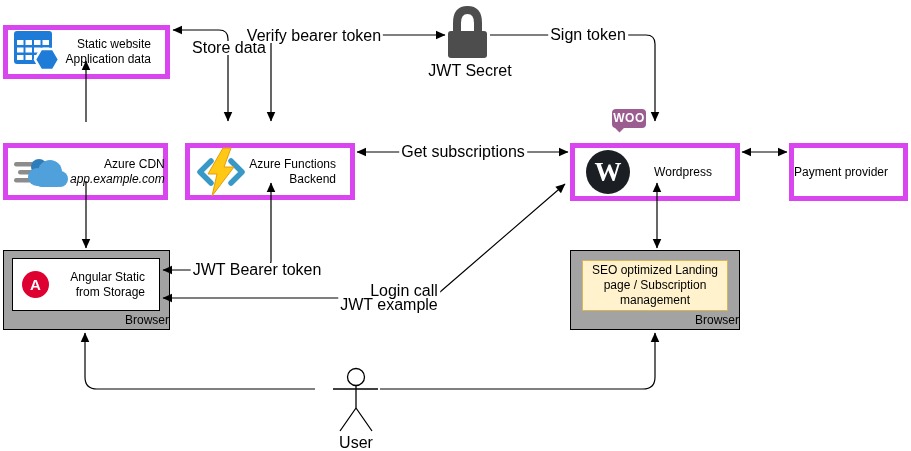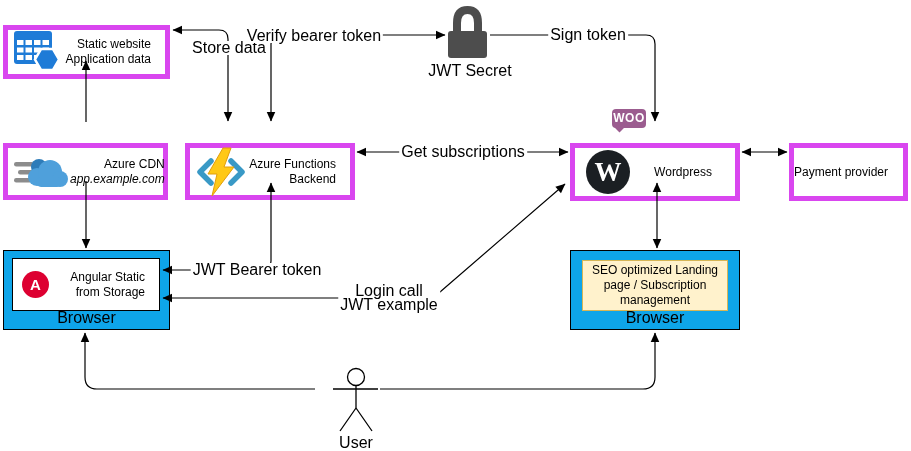--- a/index.html
+++ b/index.html
@@ -5,22 +5,22 @@
   html,body{margin:0;padding:0;background:#fff;}
   #canvas{position:relative;width:911px;height:451px;background:#fff;overflow:hidden;
           font-family:"Liberation Sans","DejaVu Sans",sans-serif;color:#000;}
   
   .node{position:absolute;background:#fff;border:5px solid #d946ef;box-sizing:border-box;
         display:flex;align-items:center;font-size:12px;line-height:15px;z-index:1;margin-top:20px;}
   .node .icon{flex:0 0 auto;display:flex;align-items:center;justify-content:center;}
   .t-right{flex:1;text-align:right;padding-right:14px;}
   .t-center{flex:1;text-align:center;}
   .italic{font-style:italic;}
-  .browser{position:absolute;border:1px solid #000;box-sizing:border-box;background:#0ea5e9;z-index:1;}
-  .browser-label{position:absolute;bottom:2px;left:0;right:0;text-align:center;font-size:16px;}
+  .browser{position:absolute;border:1px solid #000;box-sizing:border-box;background:#a3a3a3;z-index:1;}
+  .browser-label{position:absolute;bottom:2px;left:0;right:0;text-align:right;font-size:12px;}
   .inner-node{position:absolute;border:1px solid #000;box-sizing:border-box;background:#fff;
               display:flex;align-items:center;font-size:12px;line-height:15px;}
   .seo-inner{background:var(--c-seo-fill);border:1px solid var(--c-seo-border);
              justify-content:center;text-align:center;}
   .seo-text{width:134px;margin:0 auto;}
   .angular-logo{width:27px;height:27px;border-radius:50%;background:var(--c-angular-red);
                 margin-left:9px;display:flex;align-items:center;justify-content:center;
                 color:#fff;font-weight:bold;font-size:15px;}
   
   .woo-badge{position:absolute;left:612px;top:109px;width:34px;height:19px;z-index:4;
@@ -184,20 +184,20 @@
       <path class="actor" d="M 333 389 H 378"></path>
       <path class="actor" d="M 356 408 L 340 431 M 356 408 L 372 431"></path>
     </g>
   </svg>
 
   <div class="elabel" style="left:229px;top:48px;">Store data</div>
   <div class="elabel" style="left:314px;top:36px;">Verify bearer token</div>
   <div class="elabel" style="left:588px;top:35px;">Sign token</div>
   <div class="elabel" style="left:463px;top:152px;">Get subscriptions</div>
   <div class="elabel" style="left:257px;top:270px;">JWT Bearer token</div>
-  <div class="elabel" style="left:389px;top:298px;">
+  <div class="elabel" style="left:389px;top:298px;text-align:right;">
     <div>Login call</div>
     <div>JWT example</div>
   </div>
   <div class="elabel no-bg" style="left:470px;top:71px;">JWT Secret</div>
   <div class="elabel no-bg" style="left:356px;top:443px;">User</div>
 
 </div>
 
 </body></html>

